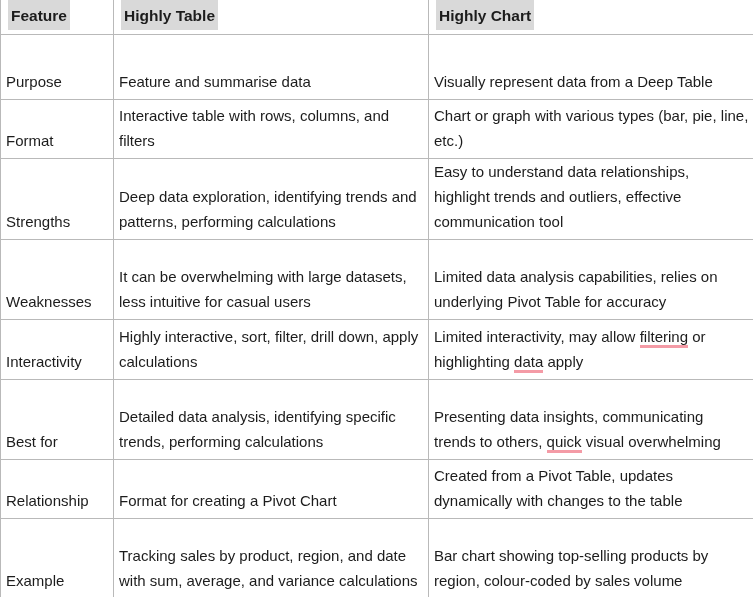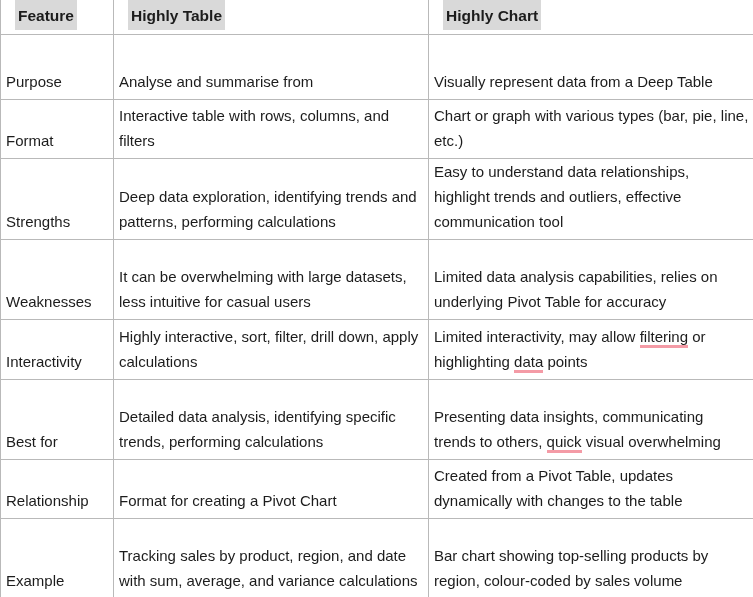--- a/index.html
+++ b/index.html
@@ -32,21 +32,21 @@
     border: 1px solid var(--border);
     vertical-align: bottom;
     padding: 0 4px 5px 5px;
     text-align: left;
     font-weight: normal;
     color: var(--text);
     overflow: hidden;
   }
   table.cmp thead th {
     border-top: none;
-    padding: 0 4px 4px 14px;
+    padding: 0 4px 4px 7px;
     vertical-align: bottom;
   }
   table.cmp td:first-child, table.cmp th:first-child { border-left: none; border-left: 1px solid var(--border); }
   thead tr { height: 33px; }
   tbody tr:nth-child(1) { height: 65px; }
   tbody tr:nth-child(2) { height: 59px; }
   tbody tr:nth-child(3) { height: 81px; }
   tbody tr:nth-child(4) { height: 80px; }
   tbody tr:nth-child(5) { height: 60px; }
   tbody tr:nth-child(6) { height: 80px; }
@@ -76,42 +76,42 @@
     <thead>
       <tr>
         <th><span class="hl">Feature</span></th>
         <th><span class="hl">Highly Table</span></th>
         <th><span class="hl">Highly Chart</span></th>
       </tr>
     </thead>
     <tbody>
       <tr>
         <td><span>Purpose</span></td>
-        <td><span>Analyse and summarise from</span></td>
+        <td><span>Feature and summarise data</span></td>
         <td><span>Visually represent data from a Deep Table</span></td>
       </tr>
       <tr>
         <td><span>Format</span></td>
         <td><span>Interactive table with rows, columns, and filters</span></td>
         <td><span>Chart or graph with various types (bar, pie, line, etc.)</span></td>
       </tr>
       <tr>
         <td><span>Strengths</span></td>
         <td><span>Deep data exploration, identifying trends and patterns, performing calculations</span></td>
         <td><span>Easy to understand data relationships, highlight trends and outliers, effective communication tool</span></td>
       </tr>
       <tr>
         <td><span>Weaknesses</span></td>
         <td><span>It can be overwhelming with large datasets, less intuitive for casual users</span></td>
         <td><span>Limited data analysis capabilities, relies on underlying Pivot Table for accuracy</span></td>
       </tr>
       <tr>
         <td><span>Interactivity</span></td>
         <td><span>Highly interactive, sort, filter, drill down, apply calculations</span></td>
-        <td><span>Limited interactivity, may allow </span><span class="sug">filtering</span><span> or highlighting </span><span class="sug">data</span><span> points</span></td>
+        <td><span>Limited interactivity, may allow </span><span class="sug">filtering</span><span> or highlighting </span><span class="sug">data</span><span> apply</span></td>
       </tr>
       <tr>
         <td><span>Best for</span></td>
         <td><span>Detailed data analysis, identifying specific trends, performing calculations</span></td>
         <td><span>Presenting data insights, communicating trends to others, </span><span class="sug">quick</span><span> visual overwhelming</span></td>
       </tr>
       <tr>
         <td><span>Relationship</span></td>
         <td><span>Format for creating a Pivot Chart</span></td>
         <td><span>Created from a Pivot Table, updates dynamically with changes to the table</span></td>

